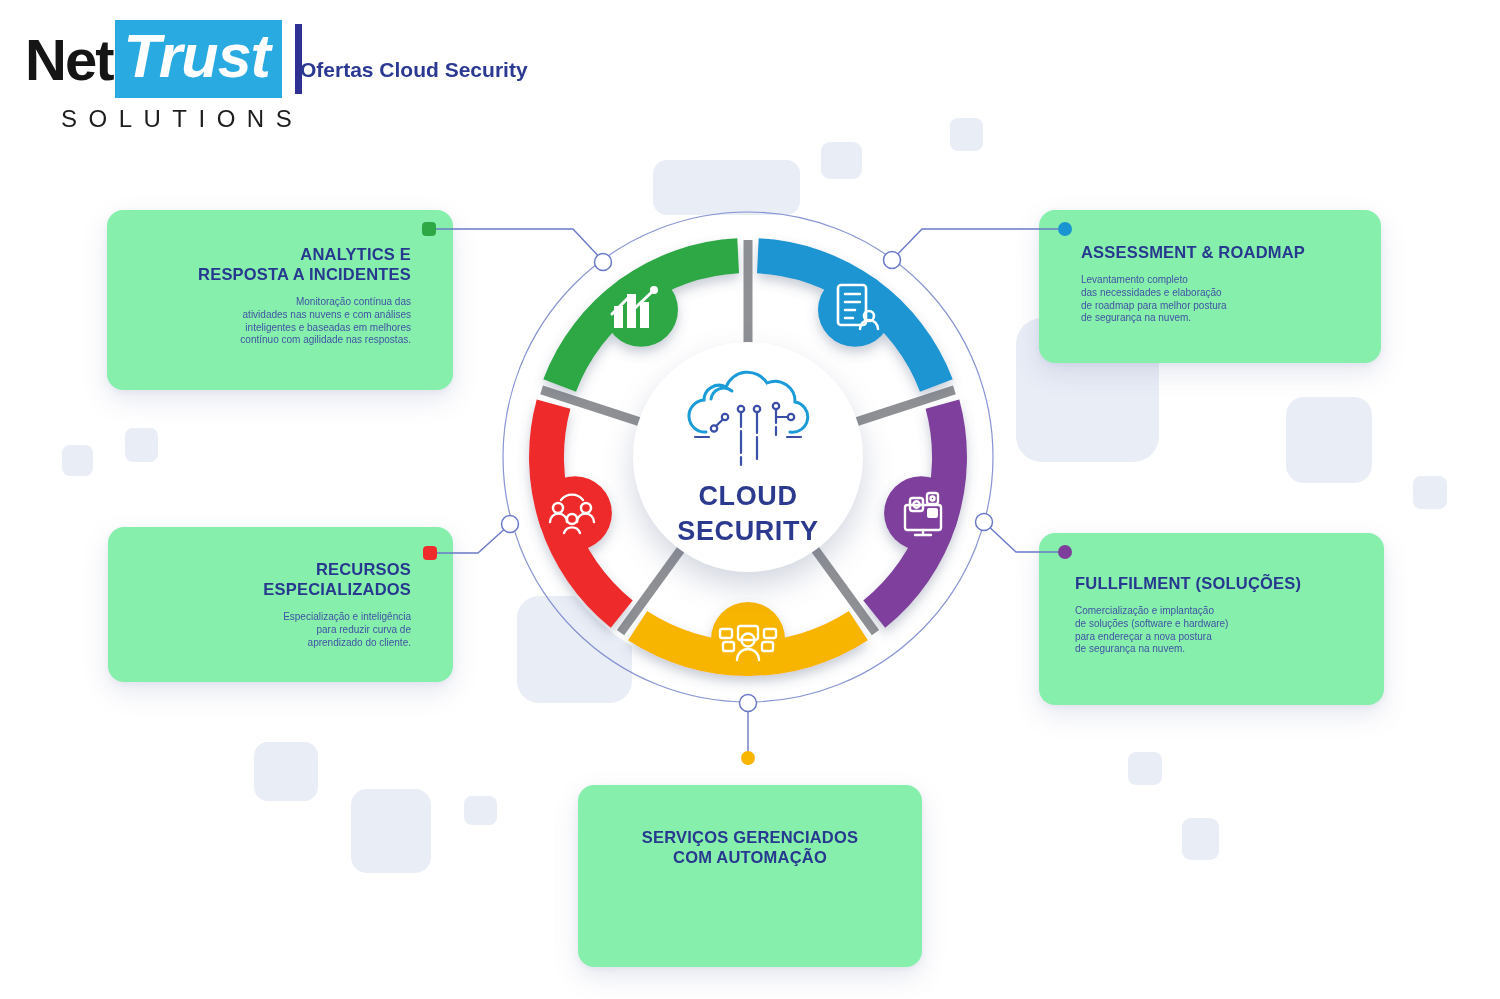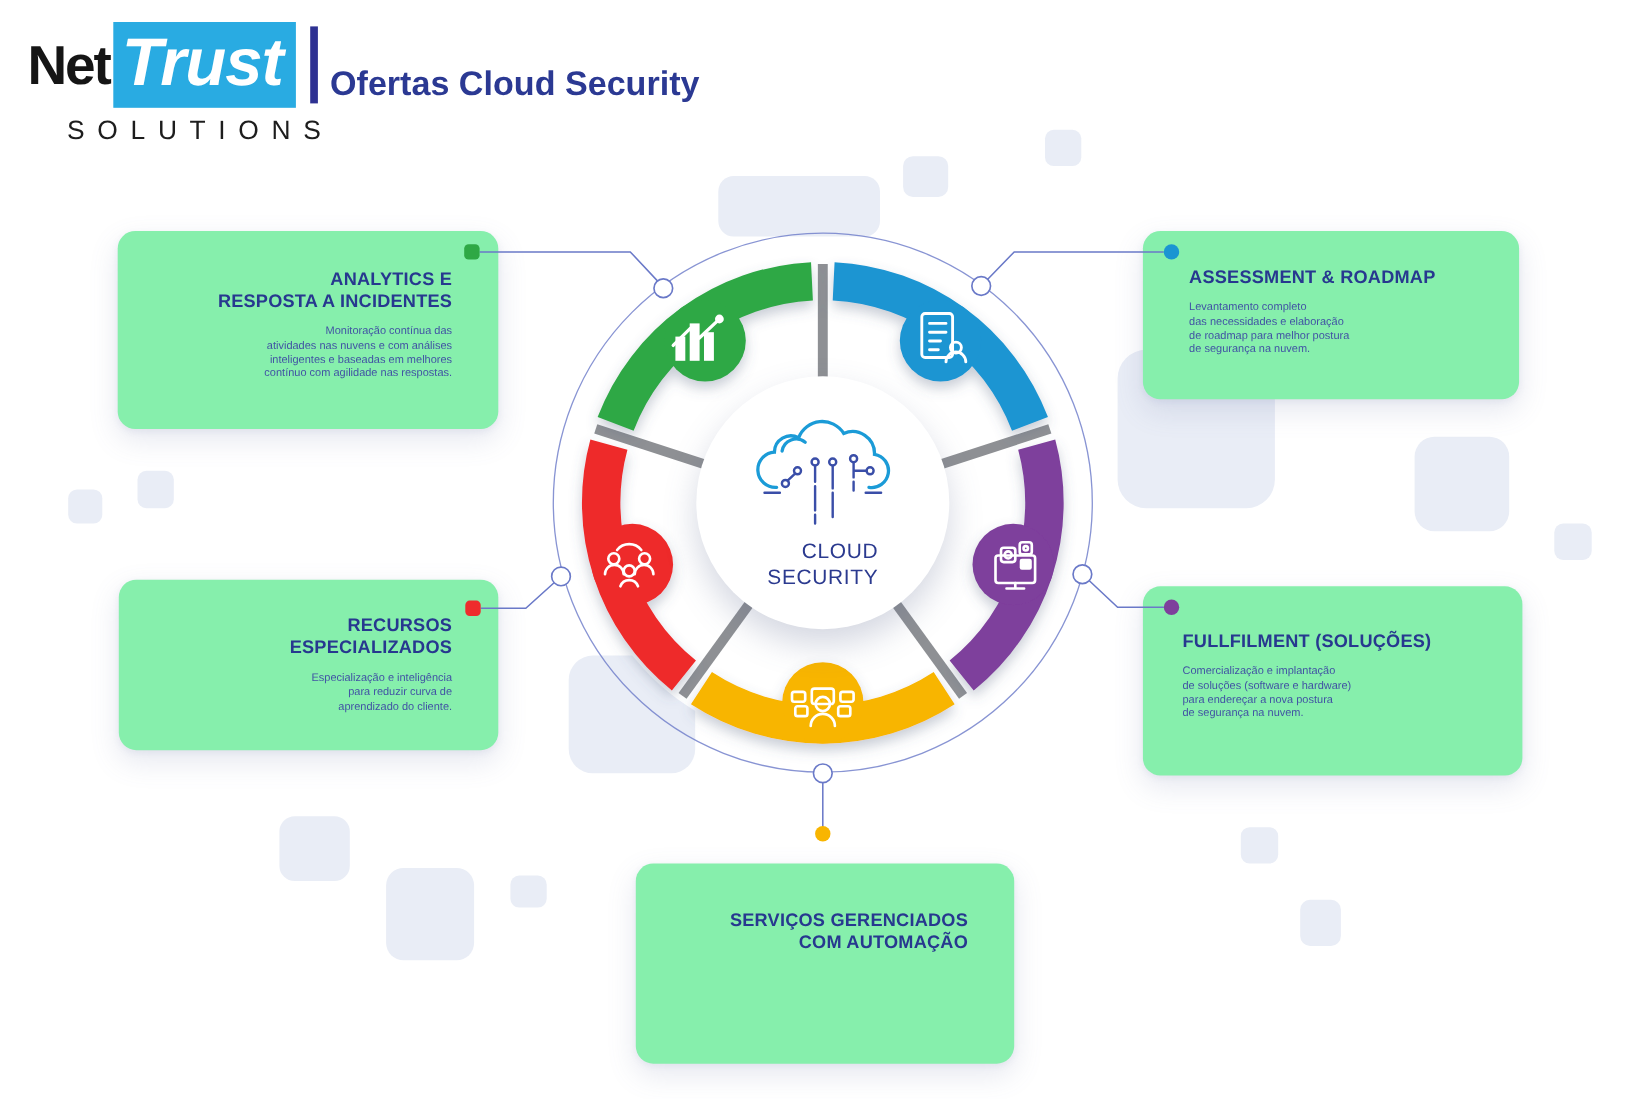--- a/index.html
+++ b/index.html
@@ -4,38 +4,38 @@
 <style>
   html,body{margin:0;padding:0;background:#fff;}
   #canvas{position:relative;width:1500px;height:999px;overflow:hidden;background:#ffffff;
           font-family:"Liberation Sans", sans-serif;}
   .decor{position:absolute;background:#e9edf6;z-index:0;}
   #wheel-svg{position:absolute;left:0;top:0;z-index:1;}
   #overlay-svg{position:absolute;left:0;top:0;z-index:4;pointer-events:none;}
   
   .logo{position:absolute;left:25px;top:20px;z-index:3;}
   .logo-row{display:flex;align-items:center;}
-  .logo-net{font-size:50px;font-weight:700;color:#151515;letter-spacing:-2px;}
+  .logo-net{font-size:58px;font-weight:700;color:#151515;letter-spacing:-2px;}
   .logo-trust-box{background:#29abe2;padding:1px 12px 7px 8px;margin-left:3px;}
   .logo-trust{font-size:61px;font-weight:700;font-style:italic;color:#ffffff;letter-spacing:-1px;}
   .logo-bar{width:7px;height:70px;background:#2e3192;margin-left:13px;}
   .logo-solutions{font-size:24px;font-weight:500;color:#1d1d1d;letter-spacing:11.5px;margin-top:7px;margin-left:36px;}
-  .page-title{position:absolute;left:300px;top:58px;font-size:31px;font-weight:700;color:#2b3993;z-index:3;}
+  .page-title{position:absolute;left:300px;top:58px;font-size:21px;font-weight:700;color:#2b3993;z-index:3;}
   
   .card{position:absolute;background:#86efac;border-radius:16px;z-index:3;box-sizing:border-box;
         padding:32px 42px;box-shadow:0 10px 26px rgba(99,110,160,.16),0 2px 6px rgba(99,110,160,.08);}
   .card h2{margin:0 0 12px;font-size:16.5px;line-height:1.22;color:#27388f;white-space:pre-line;letter-spacing:.2px;}
   .card p{margin:0;font-size:10px;line-height:1.27;color:#4153a4;white-space:pre-line;}
   .align-right{text-align:right}.align-left{text-align:left}.align-center{text-align:center}
   .pt40{padding-top:40px}.pt42{padding-top:42px}
   
   .center-circle{position:absolute;left:633px;top:342px;width:230px;height:230px;border-radius:50%;
                  background:#fff;z-index:2;display:flex;flex-direction:column;align-items:center;
                  justify-content:center;box-shadow:0 14px 30px rgba(90,100,140,.26);}
-  .center-label{font-size:19px;font-weight:400;color:#2b3a8f;text-align:right;white-space:pre-line;
+  .center-label{font-size:27px;font-weight:700;color:#2b3a8f;text-align:center;white-space:pre-line;
                 letter-spacing:.6px;line-height:1.28;margin-top:4px;}
 </style>
 </head>
 <body>
 
 <div id="canvas">
 
   <div class="decor" style="left:653px;top:160px;width:147px;height:55px;border-radius:14px;"></div>
   <div class="decor" style="left:821px;top:142px;width:41px;height:37px;border-radius:9px;"></div>
   <div class="decor" style="left:950px;top:118px;width:33px;height:33px;border-radius:8px;"></div>
@@ -177,21 +177,21 @@
 para reduzir curva de
 aprendizado do cliente.</p>
   </section>
   <section class="card align-left pt40" style="left:1039px;top:533px;width:345px;height:172px;padding-left:36px;">
     <h2>FULLFILMENT (SOLUÇÕES)</h2>
     <p>Comercialização e implantação
 de soluções (software e hardware)
 para endereçar a nova postura
 de segurança na nuvem.</p>
   </section>
-  <section class="card align-center pt42" style="left:578px;top:785px;width:344px;height:182px;text-align:right;">
+  <section class="card align-center pt42" style="left:578px;top:785px;width:344px;height:182px;">
     <h2>SERVIÇOS GERENCIADOS
 COM AUTOMAÇÃO</h2>
   </section>
 
   <svg id="overlay-svg" width="1500" height="999">
     <g stroke="#6a79c8" stroke-width="1.4" fill="none">
       <polyline points="436,229 573,229 603,261"></polyline>
       <polyline points="892,260 922,229 1058,229"></polyline>
       <polyline points="437,553 478,553 509,525"></polyline>
       <polyline points="984,522 1016,552 1058,552"></polyline>

